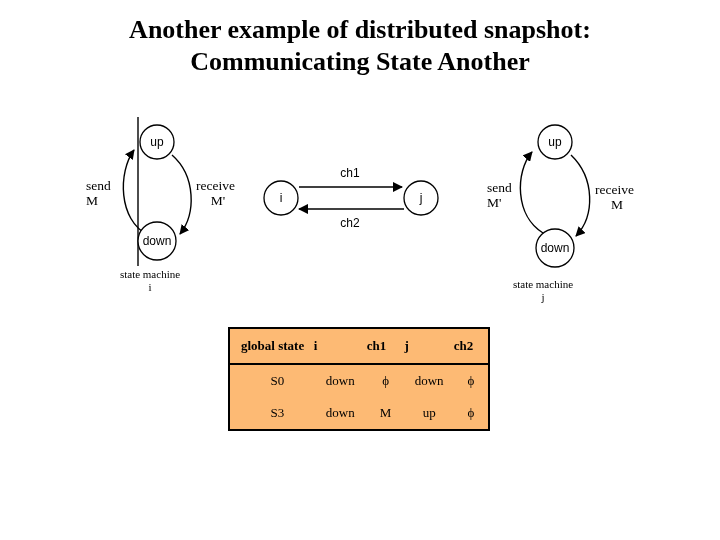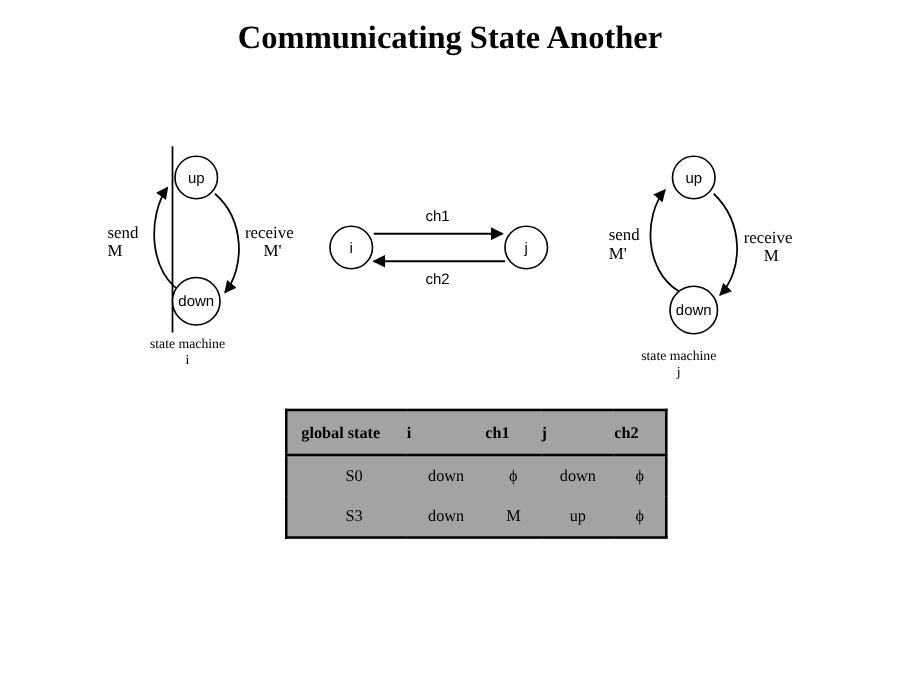--- a/index.html
+++ b/index.html
@@ -73,22 +73,22 @@
 
   
   #state-table-wrap {
     position: absolute;
     left: 228px;
     top: 327px;
     width: 258px;
   }
   table.state-table {
     border-collapse: collapse;
-    width: 306px;
-    background: #a3a3a3;
+    width: 262px;
+    background: #fdba74;
     border: 2.5px solid #000000;
     font-family: "Liberation Serif", "DejaVu Serif", serif;
     font-size: 13px;
   }
   table.state-table thead th {
     font-weight: bold;
     font-size: 13px;
     text-align: left;
     padding: 9px 0 9px 0;
     border-bottom: 2.5px solid #000000;
@@ -118,20 +118,21 @@
   tbody .col-ch1   { text-align: center; }
   tbody .col-j     { text-align: center; }
   tbody .col-ch2   { text-align: center; }
 
   .phi { font-family: "Liberation Serif", "DejaVu Serif", serif; }
 </style>
 </head>
 <body>
 
 <div id="slide-title">
+  <span class="tline">Another example of distributed snapshot:</span>
   <span class="tline">Communicating State Another</span>
 </div>
 
 <svg id="diagram-layer" viewBox="0 0 720 540" width="720" height="540" xmlns="http://www.w3.org/2000/svg">
   <defs>
     <marker id="arrowFilled" viewBox="0 0 10 10" refX="9" refY="5" markerWidth="7" markerHeight="7" orient="auto-start-reverse">
       <path d="M 0 0 L 10 5 L 0 10 z" fill="#000000"></path>
     </marker>
     <marker id="arrowFilled2" viewBox="0 0 10 10" refX="9" refY="5" markerWidth="6.5" markerHeight="6.5" orient="auto-start-reverse">
       <path d="M 0 0 L 10 5 L 0 10 z" fill="#000000"></path>

